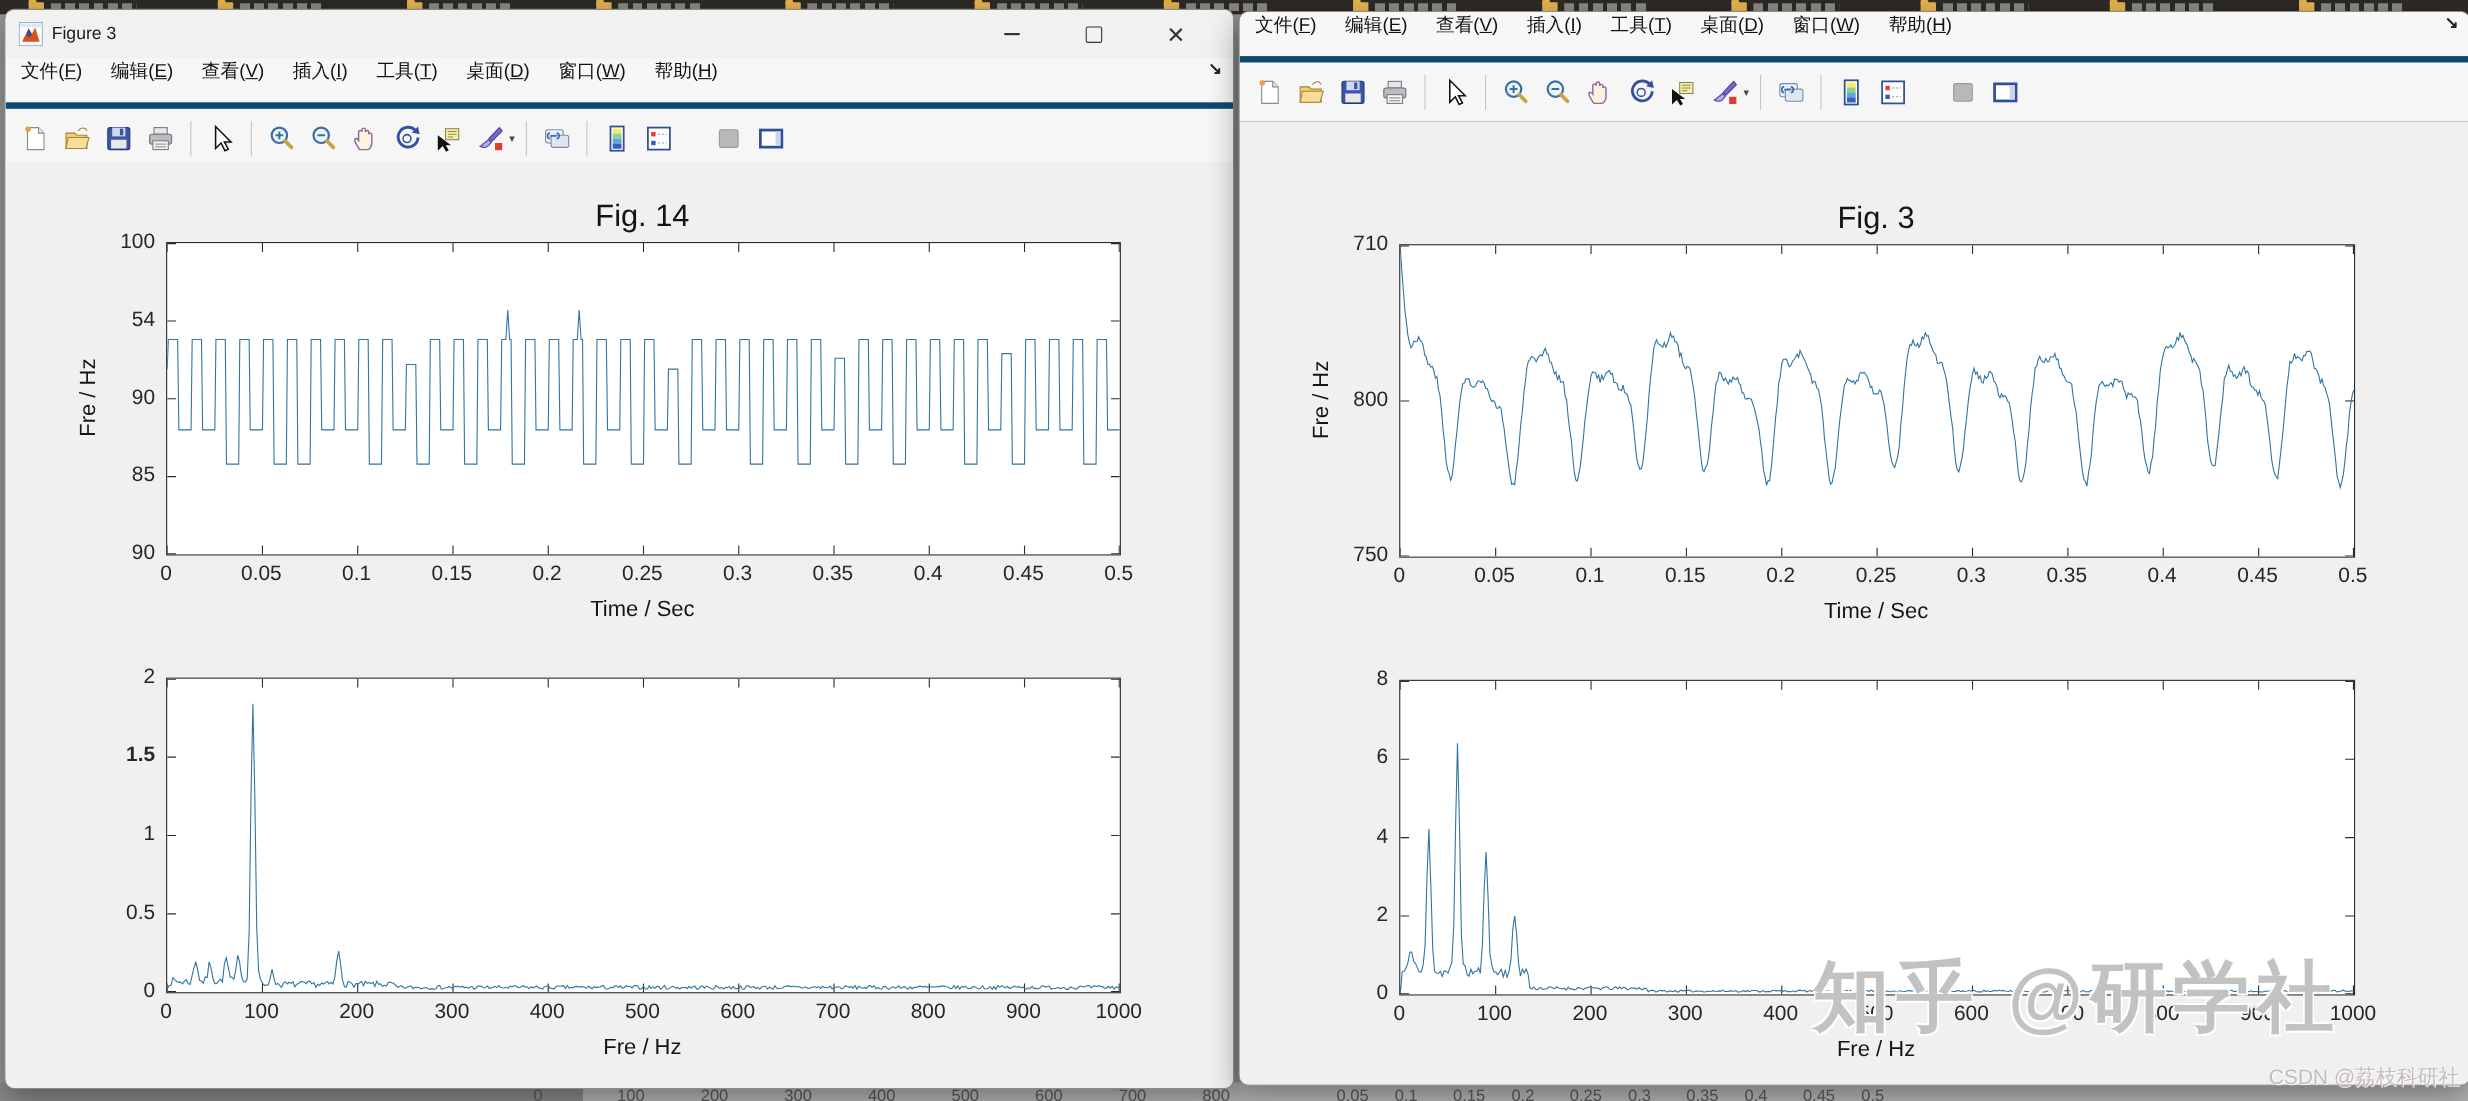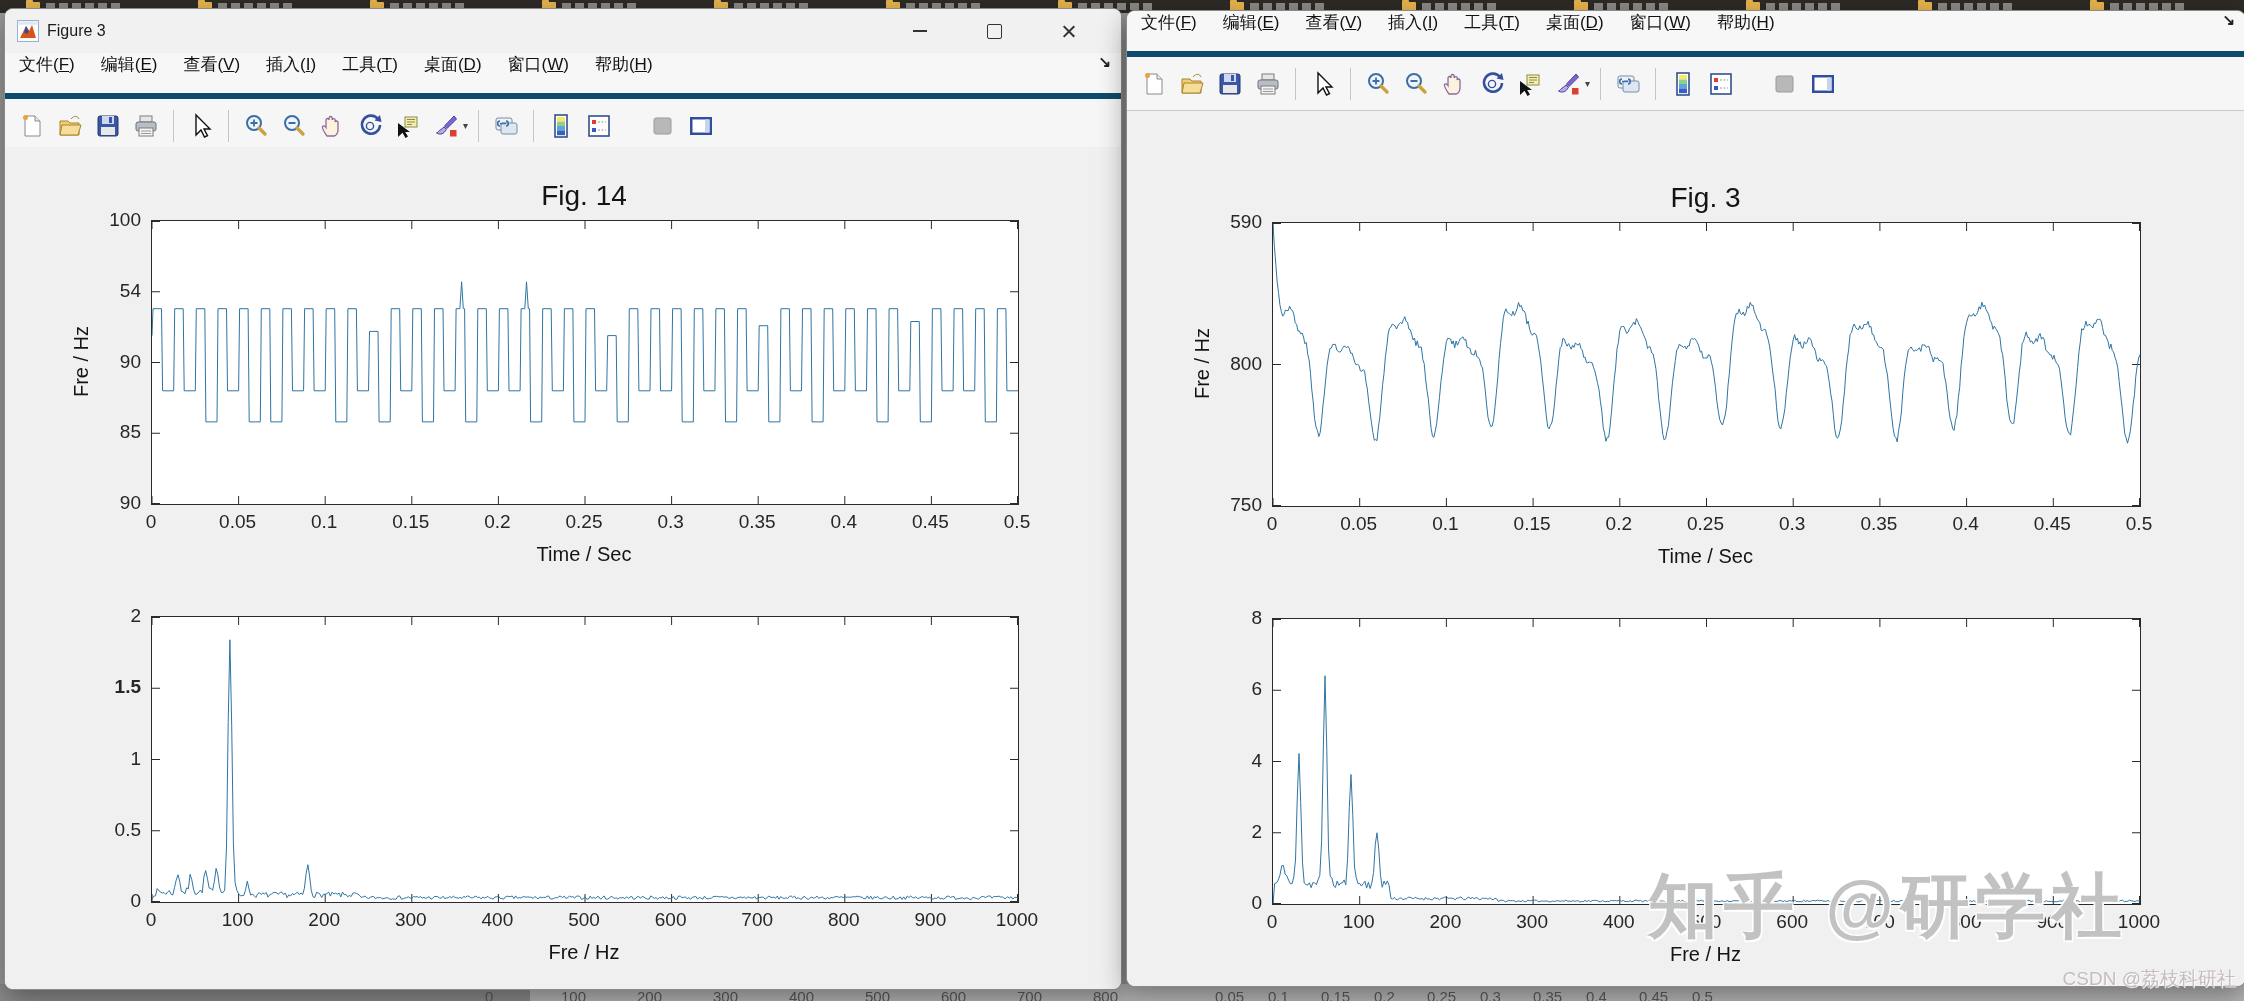--- a/index.html
+++ b/index.html
@@ -614,21 +614,21 @@
       <div class="tick-label" style="left: 405.1px; top: 364px;">0.15</div>
       <div class="tick-label" style="left: 491.8px; top: 364px;">0.2</div>
       <div class="tick-label" style="left: 578.5px; top: 364px;">0.25</div>
       <div class="tick-label" style="left: 665.2px; top: 364px;">0.3</div>
       <div class="tick-label" style="left: 751.9px; top: 364px;">0.35</div>
       <div class="tick-label" style="left: 838.6px; top: 364px;">0.4</div>
       <div class="tick-label" style="left: 925.3px; top: 364px;">0.45</div>
       <div class="tick-label" style="left: 1012px; top: 364px;">0.5</div>
       <div class="ytick-label" style="left: 75px; top: 356px;">750</div>
       <div class="ytick-label" style="left: 75px; top: 214.5px;">800</div>
-      <div class="ytick-label" style="left: 75px; top: 73px;">590</div>
+      <div class="ytick-label" style="left: 75px; top: 73px;">710</div>
       <div class="plot-title" style="left: 578.5px; top: 33px;">Fig. 3</div>
       <div class="axis-xlabel" style="left: 578.5px; top: 396px;">Time / Sec</div>
       <div class="axis-ylabel" style="left: 27px; top: 202.5px; width: 96px; text-align: center;">Fre / Hz</div>
       <div class="tick-label" style="left: 145px; top: 762px;">0</div>
       <div class="tick-label" style="left: 231.7px; top: 762px;">100</div>
       <div class="tick-label" style="left: 318.4px; top: 762px;">200</div>
       <div class="tick-label" style="left: 405.1px; top: 762px;">300</div>
       <div class="tick-label" style="left: 491.8px; top: 762px;">400</div>
       <div class="tick-label" style="left: 578.5px; top: 762px;">500</div>
       <div class="tick-label" style="left: 665.2px; top: 762px;">600</div>

